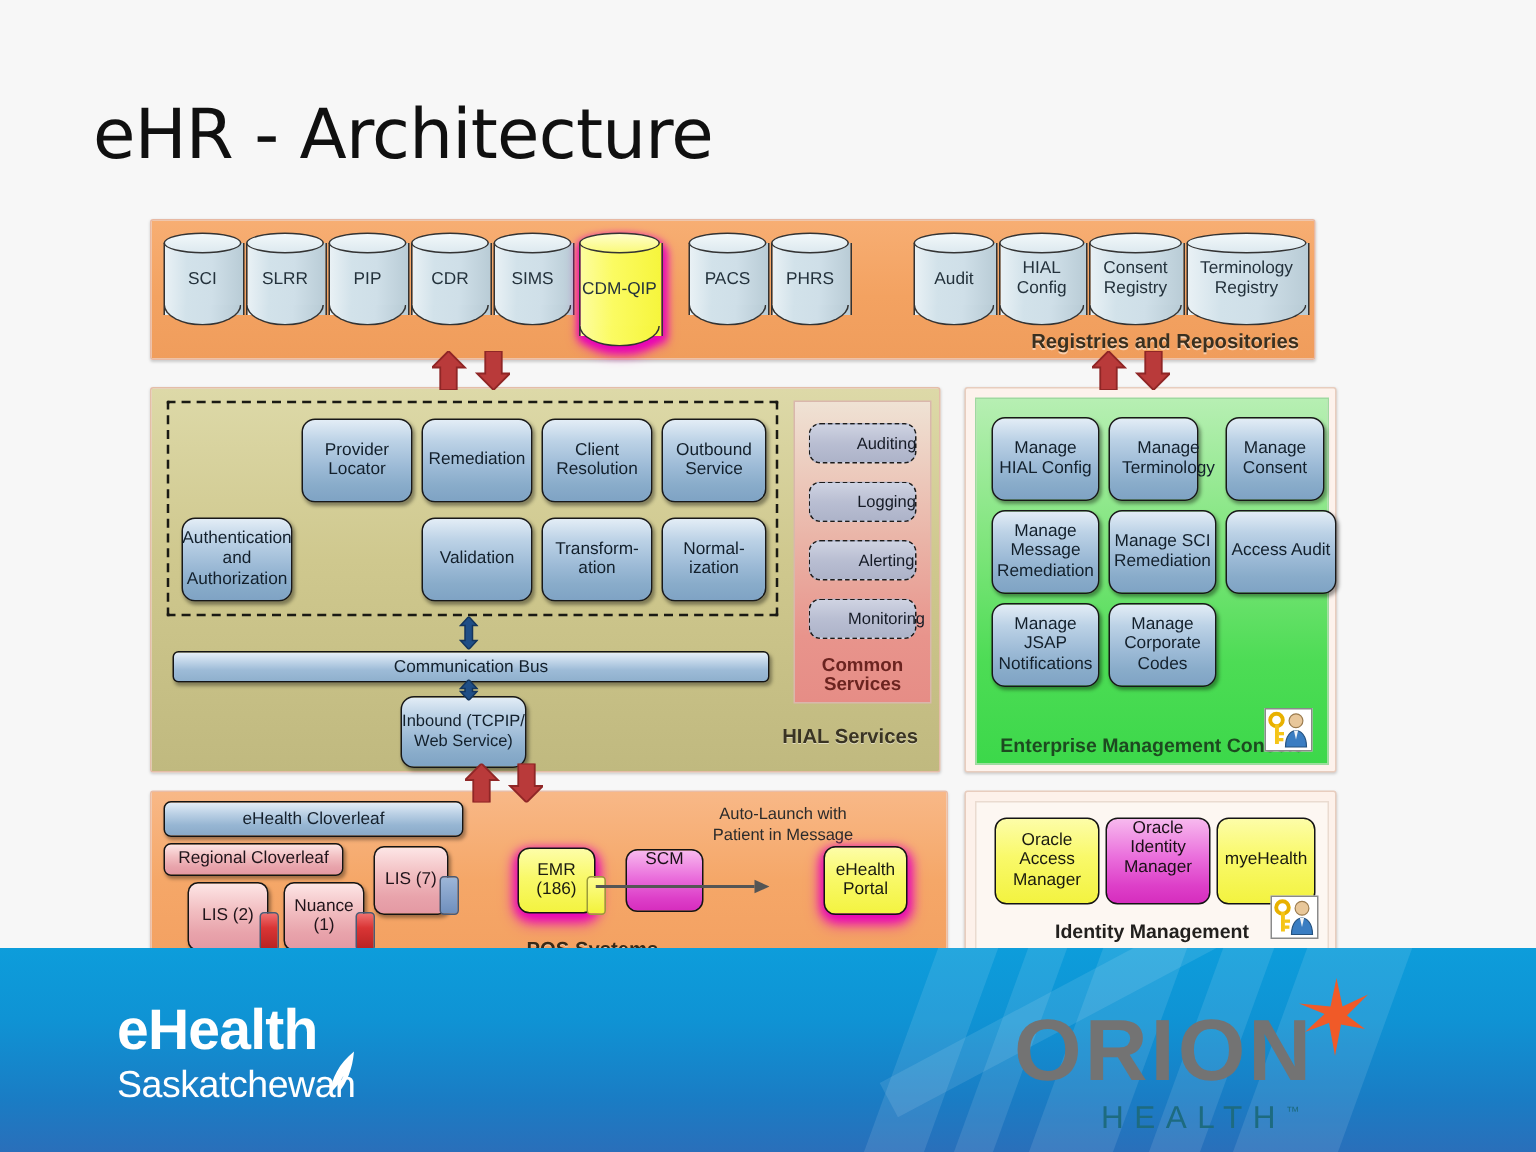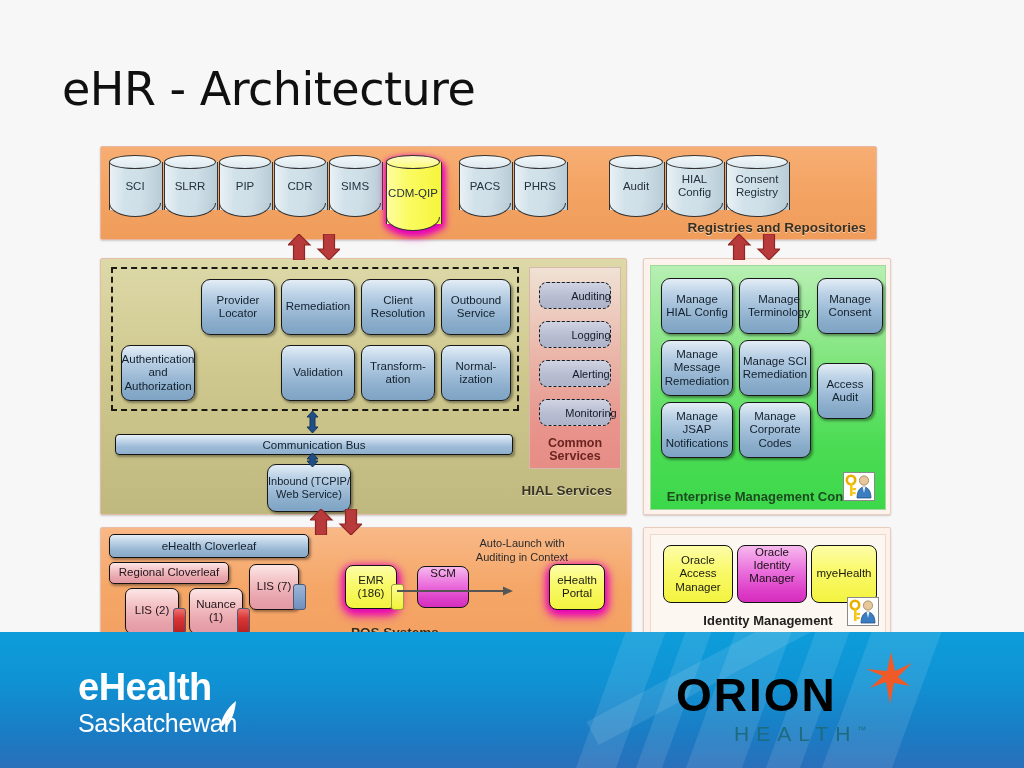--- a/index.html
+++ b/index.html
@@ -33,21 +33,21 @@
     position:absolute;left:78px;top:668px;color:#fff;line-height:1;
   }
   #ehealth-logo .l1{font-size:38px;font-weight:bold;letter-spacing:-0.5px;}
   #ehealth-logo .l2{font-size:25px;font-weight:400;letter-spacing:-0.3px;margin-top:5px;display:block;}
   #ehealth-leaf{
     position:absolute;left:218px;top:700px;width:22px;height:30px;
   }
 
   #orion-logo{position:absolute;left:676px;top:672px;}
   #orion-logo .o1{
-    font-size:46px;font-weight:bold;color:#000000;letter-spacing:2px;
+    font-size:58px;font-weight:bold;color:#737373;letter-spacing:2px;
     font-family:"Liberation Sans",sans-serif;line-height:1;
   }
   #orion-logo .o2{
     font-size:21px;color:#1d6b80;letter-spacing:7px;line-height:1;
     margin-top:5px;margin-left:58px;
   }
   #orion-logo .tm{font-size:9px;vertical-align:super;letter-spacing:0;}
   #orion-star{position:absolute;left:860px;top:652px;width:52px;height:52px;}
 
   
@@ -310,20 +310,26 @@
       <div class="bot"></div>
       <div class="txt">HIAL Config</div>
       <div class="top"></div>
     </div>
     <div class="cyl" style="left:625px;top:8px;width:62px;height:62px;">
       <div class="body"></div>
       <div class="bot"></div>
       <div class="txt">Consent Registry</div>
       <div class="top"></div>
     </div>
+    <div class="cyl" style="left:690px;top:8px;width:80px;height:62px;">
+      <div class="body"></div>
+      <div class="bot"></div>
+      <div class="txt">Terminology Registry</div>
+      <div class="top"></div>
+    </div>
   </div>
 
 <div class="panel" id="hial-panel">
   <div id="hial-dashed"></div>
 
   <div id="comm-bus">
     <span>Communication Bus</span>
   </div>
 
   <div class="svc" id="inbound-box">
@@ -390,21 +396,21 @@
       </div>
       <div class="svc" style="left:166px;top:12px;width:66px;height:56px;">
         <span>Manage Consent</span>
       </div>
       <div class="svc" style="left:10px;top:74px;width:72px;height:56px;">
         <span>Manage Message Remediation</span>
       </div>
       <div class="svc" style="left:88px;top:74px;width:72px;height:56px;">
         <span>Manage SCI Remediation</span>
       </div>
-      <div class="svc" style="left:166px;top:74px;width:56px;height:56px;margin-top:23px;">
+      <div class="svc" style="left:166px;top:74px;width:74px;height:56px;">
         <span>Access Audit</span>
       </div>
       <div class="svc" style="left:10px;top:136px;width:72px;height:56px;">
         <span>Manage JSAP Notifications</span>
       </div>
       <div class="svc" style="left:88px;top:136px;width:72px;height:56px;">
         <span>Manage Corporate Codes</span>
       </div>
       <div class="keyperson" style="left:192px;top:206px;"><svg viewBox="0 0 30 27" width="30" height="27">
           <circle cx="7" cy="7" r="4.2" fill="none" stroke="#e8b100" stroke-width="2.6"></circle>
@@ -443,21 +449,21 @@
 
   <div class="yellow-box glow-pink" style="left:244px;top:37px;width:52px;height:44px;">
     <span>EMR (186)</span>
   </div>
   <div class="mini-db" style="left:290px;top:56px;background:linear-gradient(180deg,#fdfd90 0%,#f2f23a 100%);border-color:#9a9a3a;"></div>
 
   <div class="magenta-box" style="left:316px;top:38px;width:52px;height:42px;">
     <span>SCM</span>
   </div>
 
-  <div id="autolaunch-txt">Auto-Launch with Auditing in Context</div>
+  <div id="autolaunch-txt">Auto-Launch with Patient in Message</div>
   <svg id="autolaunch-arrow" viewBox="0 0 116 10">
     <line x1="0" y1="5" x2="106" y2="5" stroke="#555" stroke-width="2"></line>
     <polygon points="106,0.5 116,5 106,9.5" fill="#555"></polygon>
   </svg>
 
   <div class="yellow-box glow-pink" style="left:448px;top:36px;width:56px;height:46px;">
     <span>eHealth Portal</span>
   </div>
 
   <div class="panel-label" id="pos-label">POS Systems</div>

